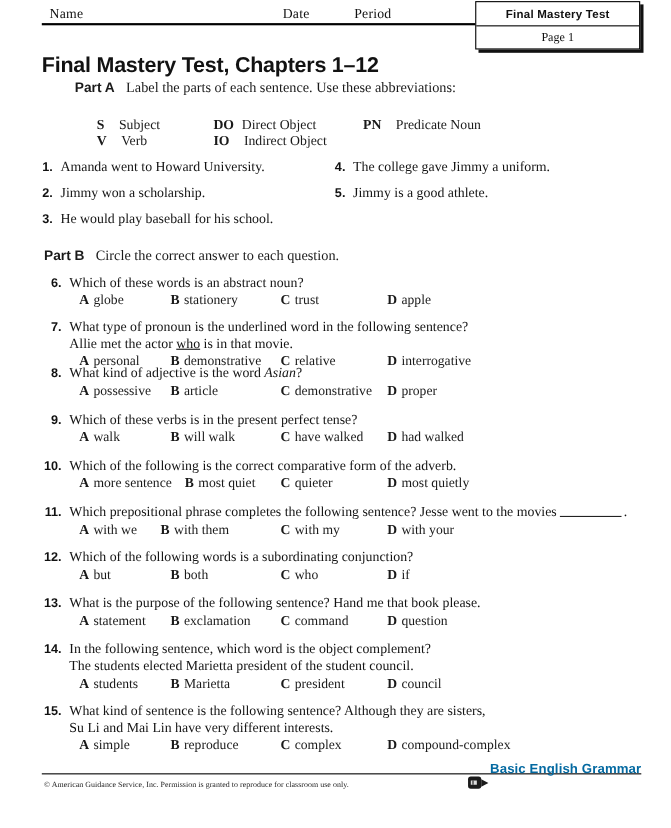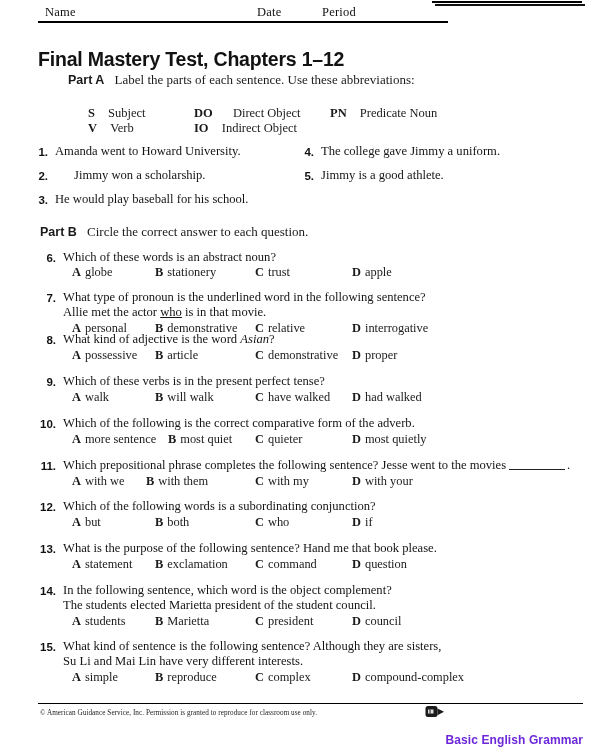--- a/index.html
+++ b/index.html
@@ -168,61 +168,63 @@
   .footer-copy {
     position: absolute;
     left: 40px; top: 709px;
     font-family: "Liberation Serif", serif;
     font-size: 7.2px;
     color: #222;
     letter-spacing: .05px;
   }
   .footer-brand {
     position: absolute;
-    right: 27px; top: 733px;
+    right: 27px; top: 692px;
     font-family: "Liberation Sans", sans-serif;
     font-weight: bold;
     font-size: 12px;
-    color: #6d28d9;
+    color: #0369a1;
     letter-spacing: .1px;
   }
   .footer-logo {
     position: absolute;
     left: 425px; top: 705px;
     width: 20px; height: 14px;
   }
 </style>
 </head>
 <body>
 
 <div class="header">
   <div class="hdr-rule"></div>
   <div class="hdr-label hdr-name">Name</div>
   <div class="hdr-label hdr-date">Date</div>
   <div class="hdr-label hdr-period">Period</div>
 
   <div class="hdr-box">
+    <div class="hdr-box-top">Final Mastery Test</div>
+    <div class="hdr-box-bot">Page 1</div>
   </div>
 </div>
 
 <div class="doc-title">Final Mastery Test, Chapters 1–12</div>
 
 <div class="part-head" style="top:72px;margin-left:28px;">
   <span class="plabel">Part A</span>
   <span class="ptext" style="margin-left:7px;">Label the parts of each sentence. Use these abbreviations:</span>
 </div>
 
 <div class="abbr-row" style="left:0px; top:106px; width:610px;">
   <div class="abbr-cell" style="left:88px;">
     <b>S</b>
     <span style="margin-left:10px;">Subject</span>
   </div>
   <div class="abbr-cell" style="left:194px;">
     <b>DO</b>
-    <span style="margin-left:17px;">Direct Object</span>
+    <span style="margin-left:4px;">Direct Object</span>
   </div>
   <div class="abbr-cell" style="left:330px;">
     <b>PN</b>
     <span style="margin-left:10px;">Predicate Noun</span>
   </div>
 </div>
 
 <div class="abbr-row" style="left:0px; top:121px; width:610px;">
   <div class="abbr-cell" style="left:88px;">
     <b>V</b>
@@ -231,21 +233,21 @@
   <div class="abbr-cell" style="left:194px;">
     <b>IO</b>
     <span style="margin-left:10px;">Indirect Object</span>
   </div>
 </div>
 
 <div class="qnum" style="left:30px; top:146px; width:18px;">1.</div>
 <div class="qtext" style="left:55px; top:144px;">Amanda went to Howard University.</div>
 
 <div class="qnum" style="left:30px; top:170px; width:18px;">2.</div>
-<div class="qtext" style="left:55px; top:168px;margin-left:19px;">Jimmy won a scholarship.</div>
+<div class="qtext" style="left:55px; top:168px;">Jimmy won a scholarship.</div>
 
 <div class="qnum" style="left:30px; top:194px; width:18px;">3.</div>
 <div class="qtext" style="left:55px; top:192px;">He would play baseball for his school.</div>
 
 <div class="qnum" style="left:296px; top:146px; width:18px;">4.</div>
 <div class="qtext" style="left:321px; top:144px;">The college gave Jimmy a uniform.</div>
 
 <div class="qnum" style="left:296px; top:170px; width:18px;">5.</div>
 <div class="qtext" style="left:321px; top:168px;">Jimmy is a good athlete.</div>
 

